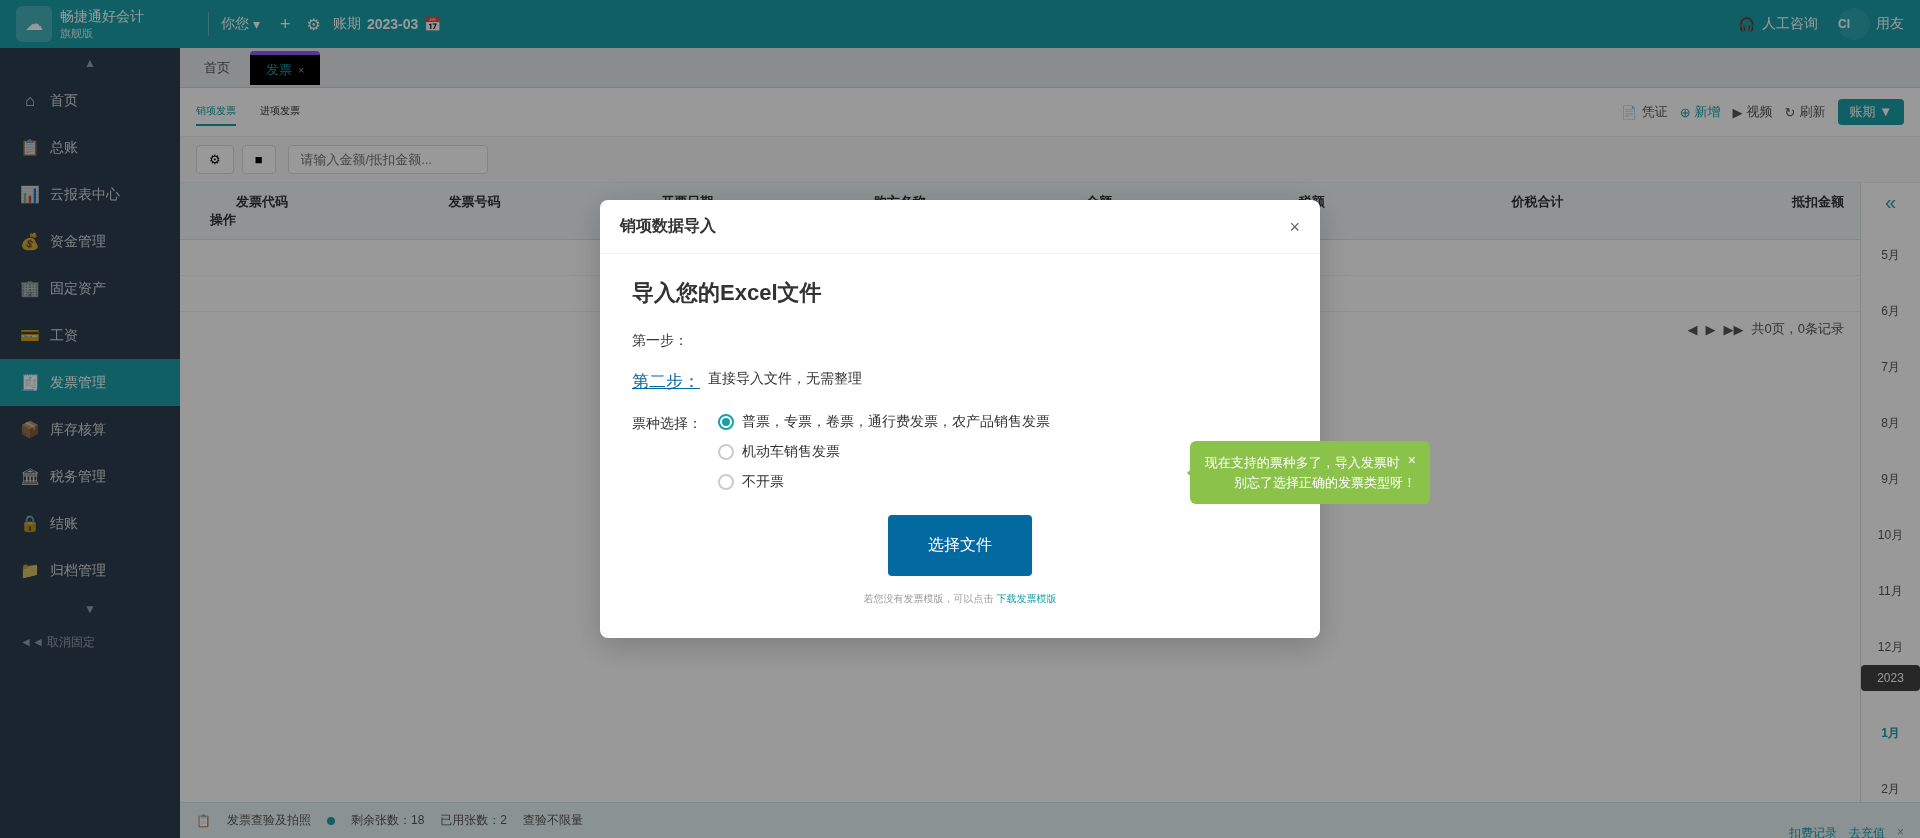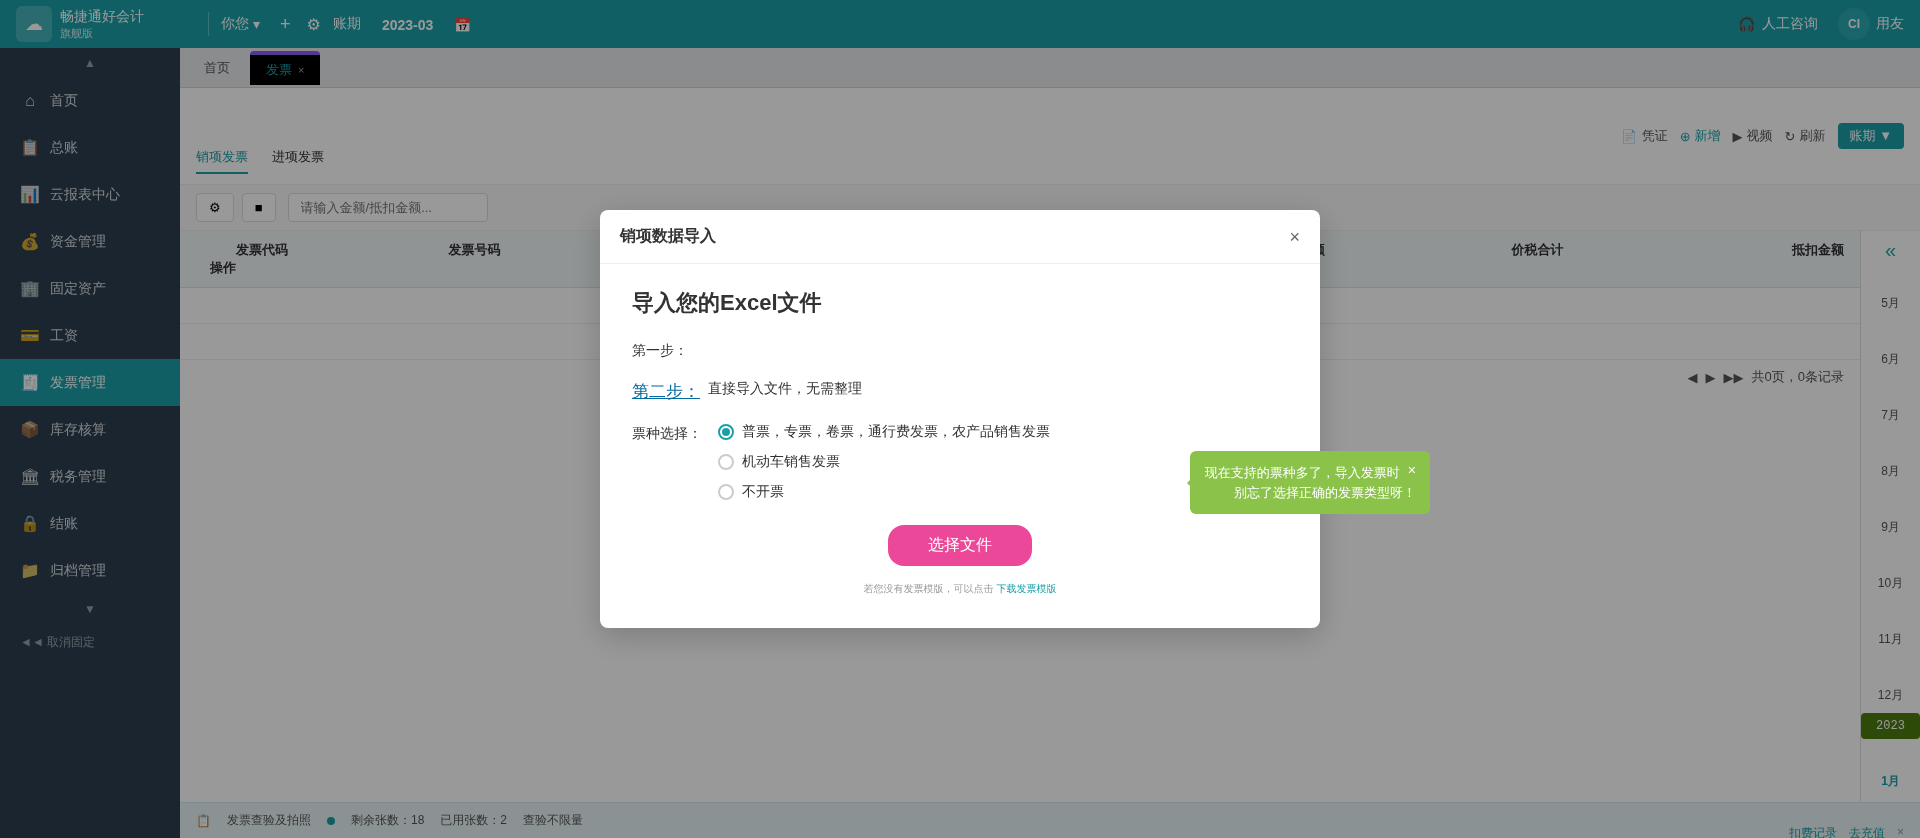--- a/index.html
+++ b/index.html
@@ -29,28 +29,28 @@
       display: flex;
       align-items: center;
       justify-content: center;
       font-size: 18px;
     }
     .topbar-logo-text { font-size: 14px; line-height: 1.3; }
     .topbar-logo-sub { font-size: 11px; opacity: 0.8; }
     .topbar-divider { width: 1px; height: 24px; background: rgba(255,255,255,0.3); }
     .topbar-account { font-size: 14px; cursor: pointer; display: flex; align-items: center; gap: 4px; }
     .topbar-actions { display: flex; align-items: center; gap: 16px; margin-left: 8px; }
-    .topbar-period { display: flex; align-items: flex-end; gap: 21px; font-size: 14px; }
+    .topbar-period { display: flex; align-items: center; gap: 6px; font-size: 14px; }
     .topbar-right { margin-left: auto; display: flex; align-items: center; gap: 20px; }
     .topbar-btn { display: flex; align-items: center; gap: 6px; cursor: pointer; font-size: 14px; }
     .avatar-circle {
       width: 32px; height: 32px;
       background: #2ca8b0;
       border-radius: 50%;
-      display: flex; align-items: center; justify-content: center;
+      display: flex; align-items: center; 
       font-size: 12px; color: white; font-weight: bold;
     }
 
     
     .app-body { display: flex; height: calc(838px - 48px); }
 
     
     .sidebar {
       width: 180px;
       background: #2c3e50;
@@ -101,26 +101,25 @@
       align-items: center;
       gap: 6px;
       color: #555;
     }
     .tab-item.active { background: #000000; color: #1a9fa8; border-top: 4px solid #8b5cf6; }
     .tab-close { font-size: 11px; cursor: pointer; color: #999; }
 
     
     .page-content { flex: 1; background: white; overflow: hidden; display: flex; flex-direction: column; }
     .invoice-tab {
-      font-size: 13px;
+      font-size: 10px;
       padding: 6px 0;
       cursor: pointer;
       color: #333;
       border-bottom: 2px solid transparent;
-      margin-top: 44px;
     }
     .invoice-tab.active { color: #1a9fa8; border-bottom: 2px solid #1a9fa8; }
     .filter-input {
       border: 1px solid #ddd;
       border-radius: 4px;
       padding: 6px 12px;
       font-size: 13px;
       width: 200px;
       color: #999;
     }
@@ -238,22 +237,22 @@
     .radio-circle {
       width: 16px; height: 16px; border-radius: 50%;
       border: 2px solid #ccc;
       display: flex; align-items: center; justify-content: center;
       flex-shrink: 0;
     }
     .radio-circle.checked { border-color: #1a9fa8; }
     .radio-dot { width: 8px; height: 8px; border-radius: 50%; background: #1a9fa8; }
     .modal-btn-row { display: flex; justify-content: center; margin: 24px 0 16px; }
     .modal-select-btn {
-      background: #ec4899; color: white; border: none;
-      padding: 10px 40px; border-radius: 16px;
+      background: #0369a1; color: white; border: none;
+      padding: 20px 40px; border-radius: 4px;
       font-size: 16px; cursor: pointer;
     }
     .modal-footer-text { text-align: center; font-size: 10px; color: #999; }
 
     
     .tooltip-bubble {
       position: absolute;
       background: #8bc34a;
       color: white;
       padding: 12px 14px;
@@ -480,21 +479,21 @@
         <div class="right-sidebar">
           <div style="font-size:20px;cursor:pointer;color:#1a9fa8;">«</div>
           <div class="right-sidebar-month">5月</div>
           <div class="right-sidebar-month">6月</div>
           <div class="right-sidebar-month">7月</div>
           <div class="right-sidebar-month">8月</div>
           <div class="right-sidebar-month">9月</div>
           <div class="right-sidebar-month">10月</div>
           <div class="right-sidebar-month">11月</div>
           <div class="right-sidebar-month">12月</div>
-          <div class="right-sidebar-month highlight" style="background:#4d7c0f;color:white;border-radius:4px;margin:1px 4px;font-family:Liberation Mono, monospace;">2023</div>
+          <div class="right-sidebar-month highlight" style="background:#404040;color:white;border-radius:4px;margin:1px 4px;">2023</div>
           <div class="right-sidebar-month active" style="color:#1a9fa8;font-weight:bold;">1月</div>
           <div class="right-sidebar-month">2月</div>
         </div>
       </div>
 
     </div>
 
     <div class="bottom-bar">
       <span>📋</span>
       <span>发票查验及拍照</span>

